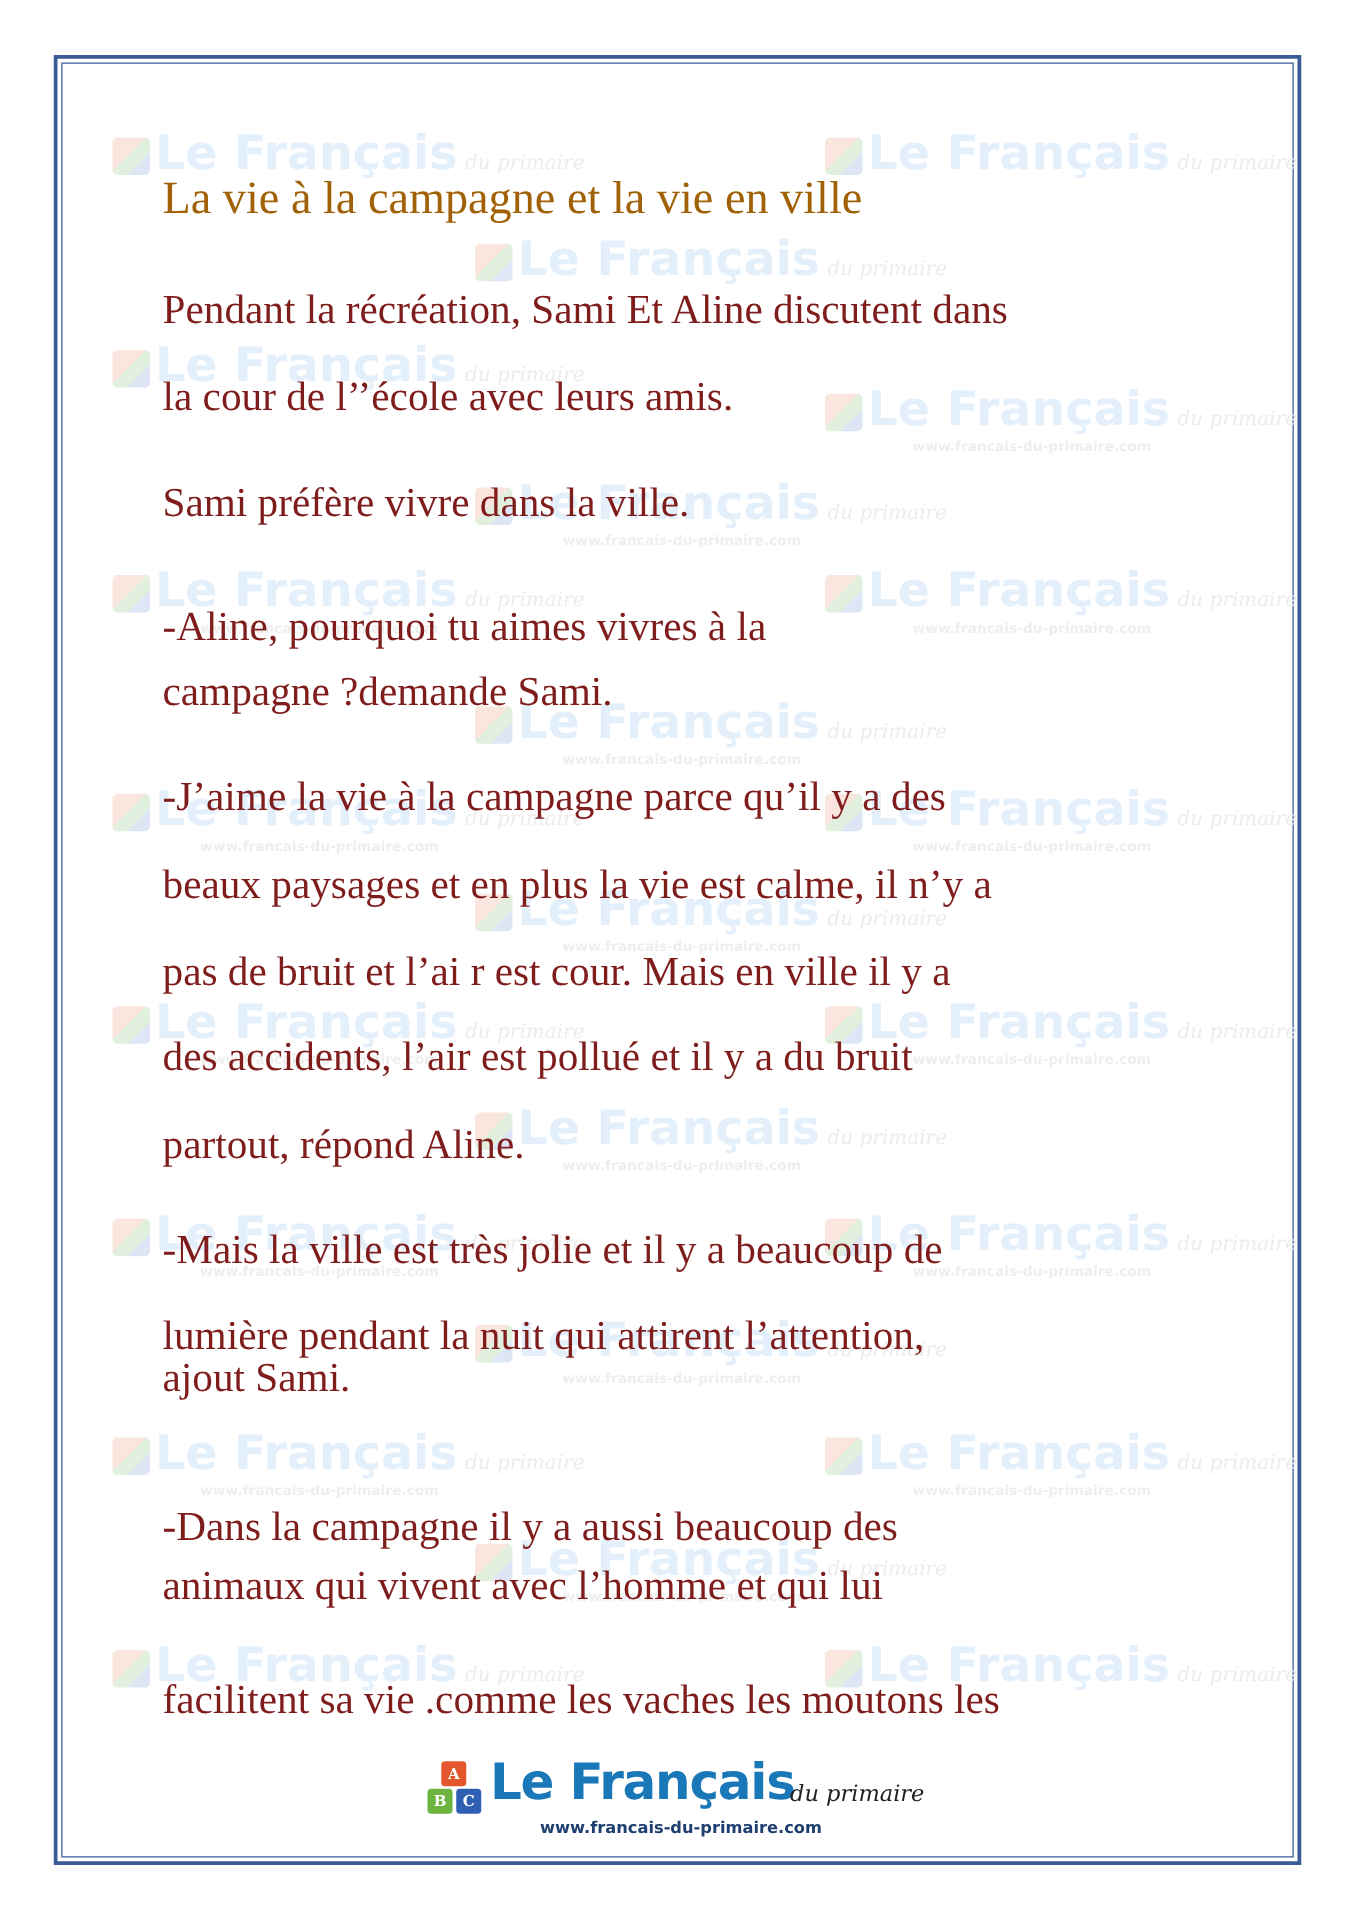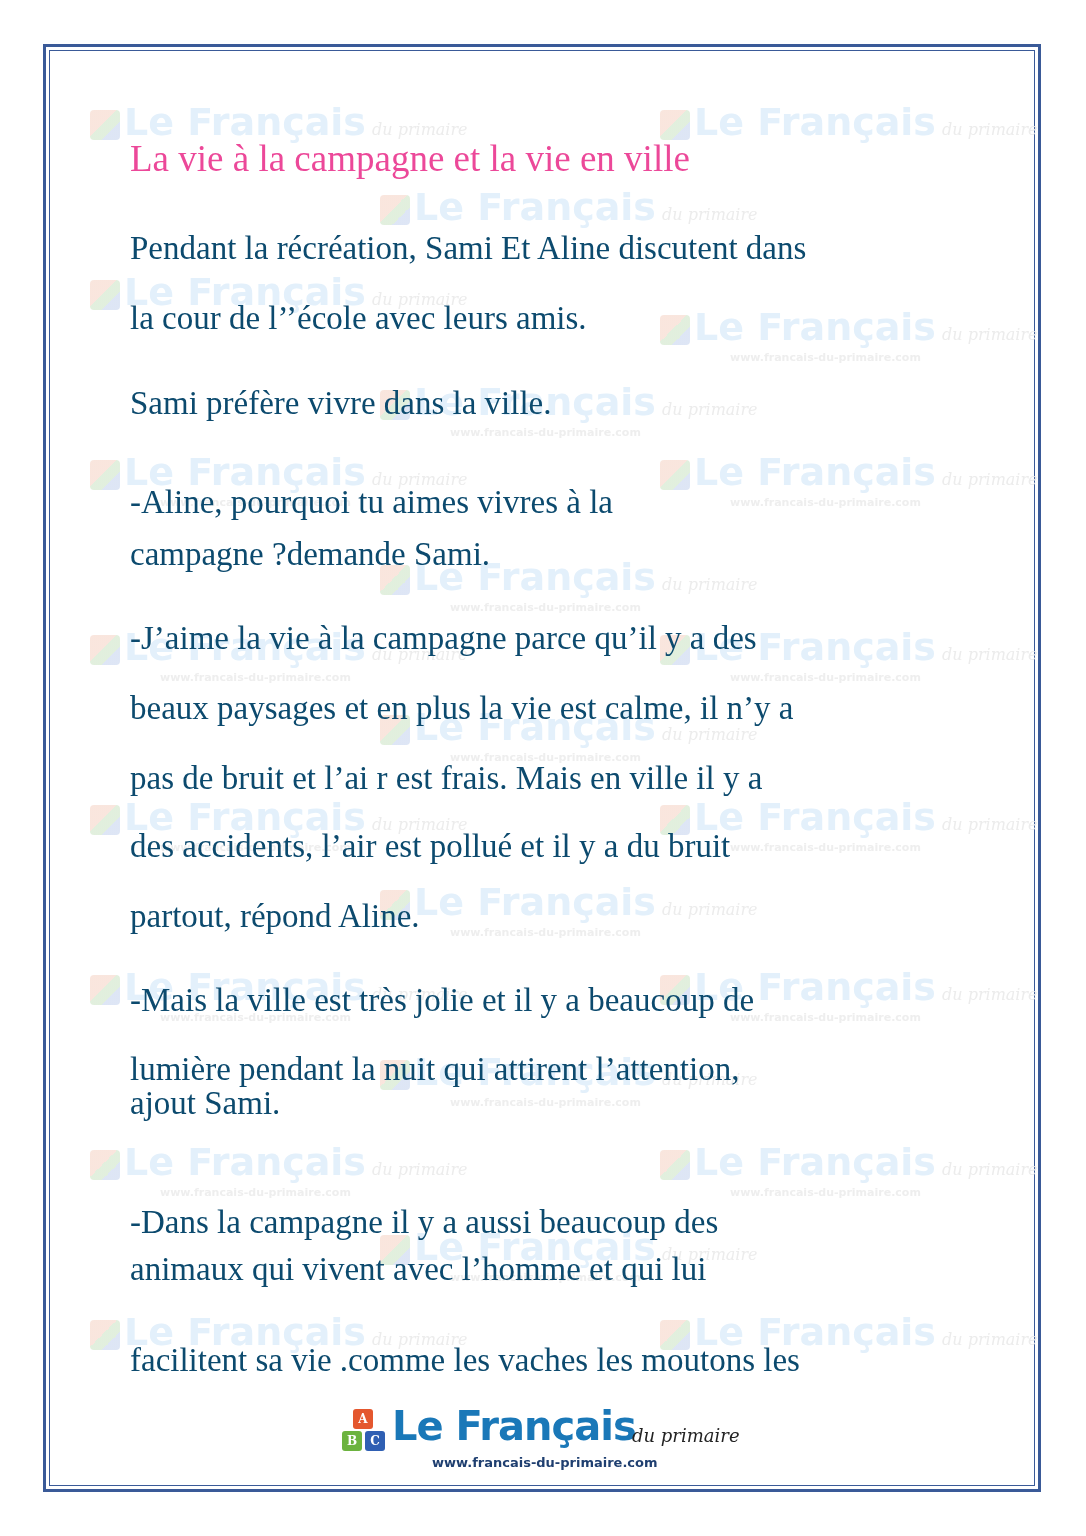--- a/index.html
+++ b/index.html
@@ -14,22 +14,22 @@
     }
     .watermark {
       position: absolute; font-family: "DejaVu Sans", sans-serif; font-weight: bold;
       color: #e3f0fb; font-size: 38px; white-space: nowrap; pointer-events: none;
     }
     .watermark .wm-sub { font-family: "DejaVu Serif", serif; font-weight: normal; font-style: italic; font-size: 16px; color: #ececec; margin-left: 6px; }
     .watermark .wm-url { position: absolute; left: 70px; top: 46px; font-size: 11px; color: #eeeeee; font-weight: bold; }
     .watermark .wm-blocks { display: inline-block; width: 30px; height: 30px; margin-right: 4px; vertical-align: middle; opacity: 0.25;
       background: linear-gradient(135deg, #e89a7a 0 45%, #8ac07a 45% 70%, #7a9ad8 70%); border-radius: 4px; }
     .content { position: absolute; left: 130px; top: 0; width: 860px; font-family: "Liberation Serif", serif; }
-    .title { position: absolute; top: 137px; left: 0; font-size: 37px; color: #ec4899; white-space: nowrap; }
-    .line { position: absolute; left: 0; font-size: 33px; color: #0c4a6e; white-space: nowrap; }
+    .title { position: absolute; top: 137px; left: 0; font-size: 37px; color: #a16207; white-space: nowrap; }
+    .line { position: absolute; left: 0; font-size: 33px; color: #7f1d1d; white-space: nowrap; }
     .footer-logo { position: absolute; left: 340px; top: 1405px; width: 420px; height: 70px; }
     .blocks { position: absolute; left: 0; top: 4px; width: 50px; height: 48px; }
     .blk { position: absolute; width: 20px; height: 20px; border-radius: 3px; font-family: "DejaVu Serif", serif; font-weight: bold; font-size: 12px; text-align: center; line-height: 20px; }
     .blk-a { left: 13px; top: 0; background: #e4572e; color: #fff; }
     .blk-b { left: 2px; top: 22px; background: #6cb33f; color: #fff; }
     .blk-c { left: 25px; top: 22px; background: #2f5fb3; color: #fff; }
     .logo-main { position: absolute; left: 52px; top: -2px; font-family: "DejaVu Sans", sans-serif; font-weight: bold; font-size: 40px; color: #1a78b8; letter-spacing: -1px; white-space: nowrap; }
     .logo-sub { position: absolute; left: 292px; top: 20px; font-family: "DejaVu Serif", serif; font-style: italic; font-size: 18px; color: #222; white-space: nowrap; }
     .logo-url { position: absolute; left: 92px; top: 50px; font-family: "DejaVu Sans", sans-serif; font-weight: bold; font-size: 13px; color: #1f3f70; white-space: nowrap; }
   </style>
@@ -65,21 +65,21 @@
 
 <div class="content">
   <div class="title">La vie à la campagne et la vie en ville</div>
   <div class="line" style="top:230px;">Pendant la récréation, Sami Et Aline discutent dans</div>
   <div class="line" style="top:300px;">la cour de l’’école avec leurs amis.</div>
   <div class="line" style="top:385px;">Sami préfère vivre dans la ville.</div>
   <div class="line" style="top:484px;">-Aline, pourquoi tu aimes vivres à la</div>
   <div class="line" style="top:536px;">campagne ?demande Sami.</div>
   <div class="line" style="top:620px;">-J’aime la vie à la campagne parce qu’il y a des</div>
   <div class="line" style="top:690px;">beaux paysages et en plus la vie est calme, il n’y a</div>
-  <div class="line" style="top:760px;">pas de bruit et l’ai r est frais. Mais en ville il y a</div>
+  <div class="line" style="top:760px;">pas de bruit et l’ai r est cour. Mais en ville il y a</div>
   <div class="line" style="top:828px;">des accidents, l’air est pollué et il y a du bruit</div>
   <div class="line" style="top:898px;">partout, répond Aline.</div>
   <div class="line" style="top:982px;">-Mais la ville est très jolie et il y a beaucoup de</div>
   <div class="line" style="top:1051px;">lumière pendant la nuit qui attirent l’attention,</div>
   <div class="line" style="top:1085px;text-align:center;">ajout Sami.</div>
   <div class="line" style="top:1204px;text-align:right;">-Dans la campagne il y a aussi beaucoup des</div>
   <div class="line" style="top:1251px;">animaux qui vivent avec l’homme et qui lui</div>
   <div class="line" style="top:1342px;">facilitent sa vie .comme les vaches les moutons les</div>
 </div>
 

